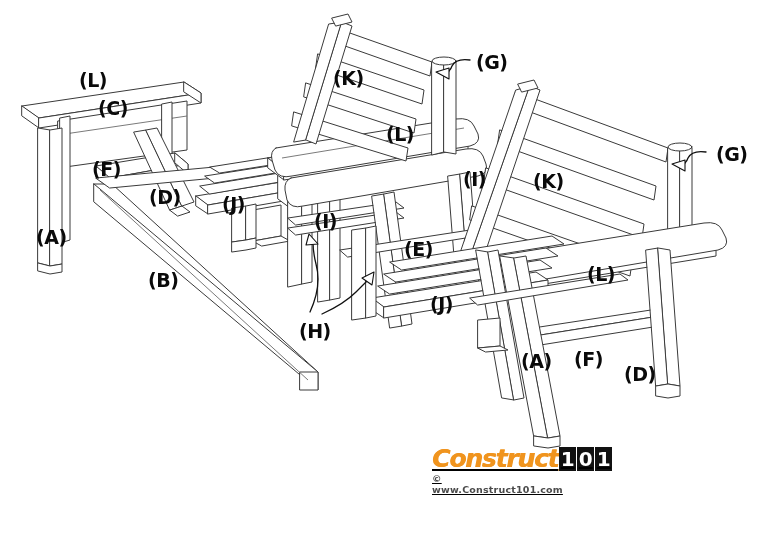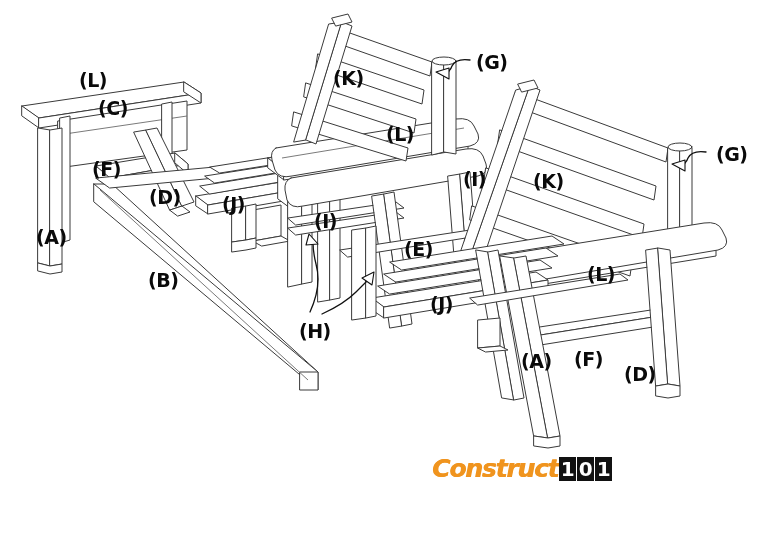--- a/index.html
+++ b/index.html
@@ -10,21 +10,21 @@
   
   .bd{fill:#ffffff;stroke:#3a3a3a;stroke-width:1;stroke-linejoin:round;stroke-linecap:round;}
   .thin{fill:none;stroke:#6b6b6b;stroke-width:0.9;}
   .leader{fill:none;stroke:#111111;stroke-width:1.3;stroke-linecap:round;}
   .arrowhd{fill:#ffffff;stroke:#111111;stroke-width:1.1;stroke-linejoin:round;}
   
   .lbl{position:absolute;font-family:"DejaVu Sans","Liberation Sans",sans-serif;
        font-size:19px;font-weight:bold;color:#0a0a0a;letter-spacing:-0.5px;
        white-space:nowrap;line-height:1;-webkit-font-smoothing:none;}
   
-  #logo{position:absolute;left:432px;top:456px;width:140px;height:42px;}
+  #logo{position:absolute;left:432px;top:446px;width:140px;height:42px;text-decoration:underline;}
   .logo-row{display:flex;align-items:center;height:25px;}
   .logo-word{font-family:"DejaVu Sans","Liberation Sans",sans-serif;
              font-size:25px;font-weight:bold;font-style:italic;
              color:#F0941E;letter-spacing:-1.2px;line-height:1;
              text-shadow:0.6px 0 0 #F0941E;}
   .logo-101{display:flex;gap:1px;margin-left:1px;}
   .logo-101 span{display:inline-block;background:#111111;color:#ffffff;
                  font-family:"DejaVu Sans","Liberation Sans",sans-serif;
                  font-size:20px;font-weight:bold;line-height:22px;
                  width:15px;text-align:center;border:1px solid #111;}
@@ -227,15 +227,16 @@
 
   <div id="logo">
     <div class="logo-row">
       <span class="logo-word">Construct</span>
       <span class="logo-101">
         <span>1</span>
         <span>0</span>
         <span>1</span>
       </span>
     </div>
+    <div class="logo-url">© www.Construct101.com</div>
   </div>
 
 </div>
 
 </body></html>

